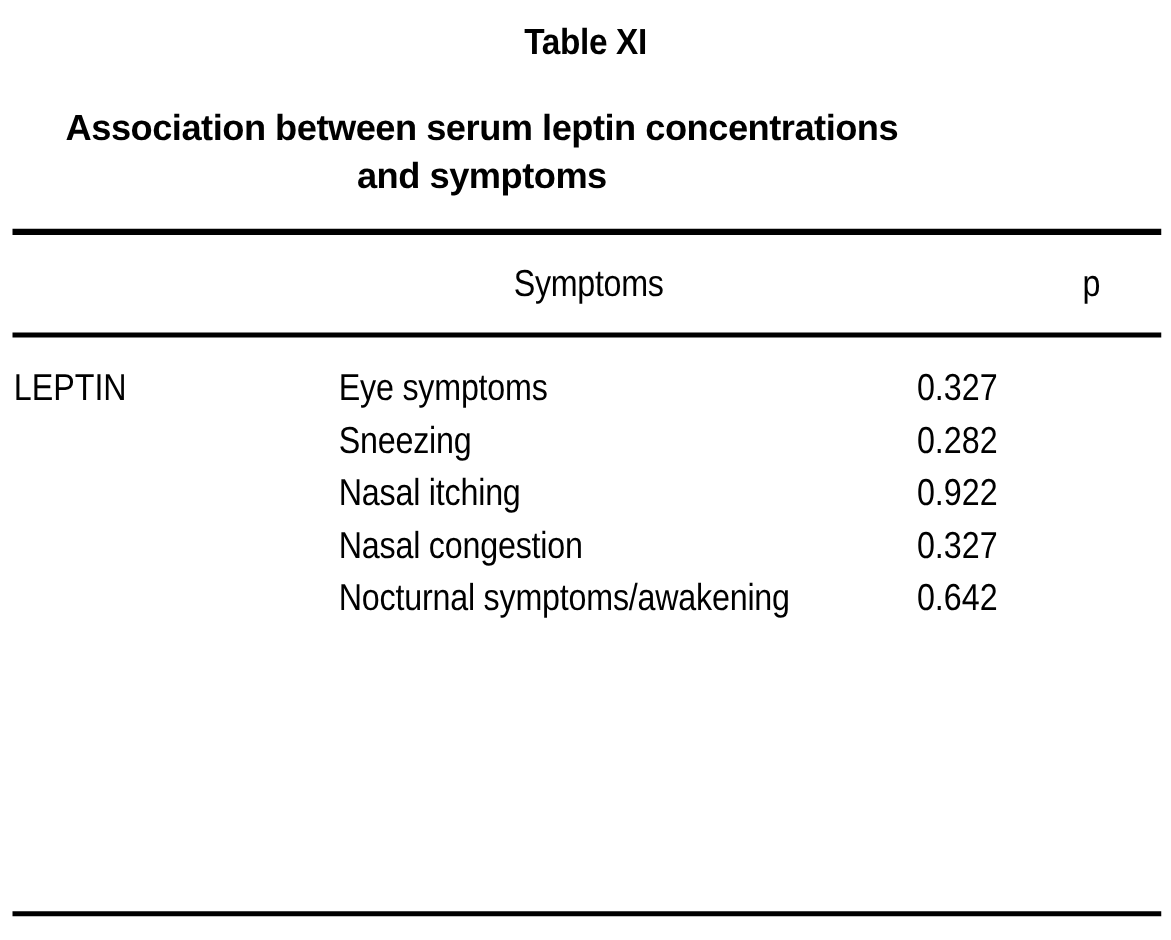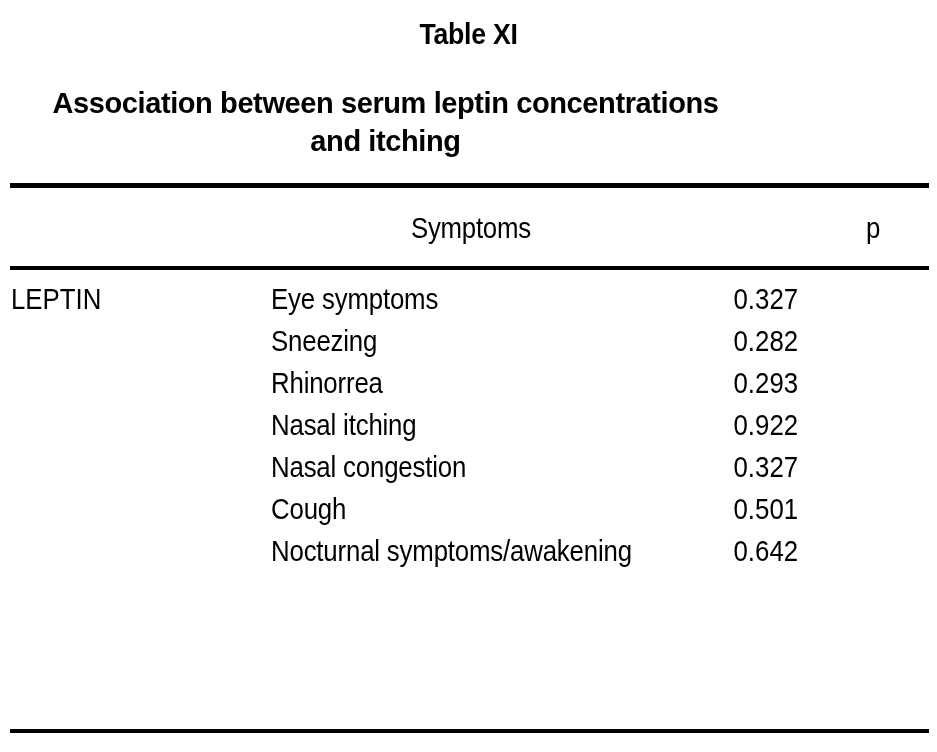--- a/index.html
+++ b/index.html
@@ -70,21 +70,21 @@
     }
     .col-header-p {
       position: absolute;
       left: 866px;
       transform: scaleX(0.86);
       transform-origin: left center;
     }
 
     .body-rows {
       position: absolute;
-      top: 278px;
+      top: 290px;
       left: 0;
       width: 820px;
       text-align: center;
     }
     .row {
       position: relative;
       height: 42px;
       font-size: 30px;
       line-height: 42px;
     }
@@ -110,21 +110,21 @@
       transform-origin: right center;
     }
   </style>
 </head>
 <body>
 
 <div class="table-number">Table XI</div>
 
 <div class="table-caption">
   <span>Association between serum leptin concentrations</span>
-  <span>and itching</span>
+  <span>and symptoms</span>
 </div>
 
 <div class="rule rule-top"></div>
 
 <div class="header-row">
   <span class="col-header-symptoms">Symptoms</span>
   <span class="col-header-p">p</span>
 </div>
 
 <div class="rule rule-head"></div>
@@ -133,34 +133,26 @@
   <div class="row">
     <span class="row-group">LEPTIN</span>
     <span class="row-symptom">Eye symptoms</span>
     <span class="row-p">0.327</span>
   </div>
   <div class="row">
     <span class="row-symptom">Sneezing</span>
     <span class="row-p">0.282</span>
   </div>
   <div class="row">
-    <span class="row-symptom">Rhinorrea</span>
-    <span class="row-p">0.293</span>
-  </div>
-  <div class="row">
     <span class="row-symptom">Nasal itching</span>
     <span class="row-p">0.922</span>
   </div>
   <div class="row">
     <span class="row-symptom">Nasal congestion</span>
     <span class="row-p">0.327</span>
-  </div>
-  <div class="row">
-    <span class="row-symptom">Cough</span>
-    <span class="row-p">0.501</span>
   </div>
   <div class="row">
     <span class="row-symptom">Nocturnal symptoms/awakening</span>
     <span class="row-p">0.642</span>
   </div>
 </div>
 
 <div class="rule rule-bottom"></div>
 
 </body></html>

